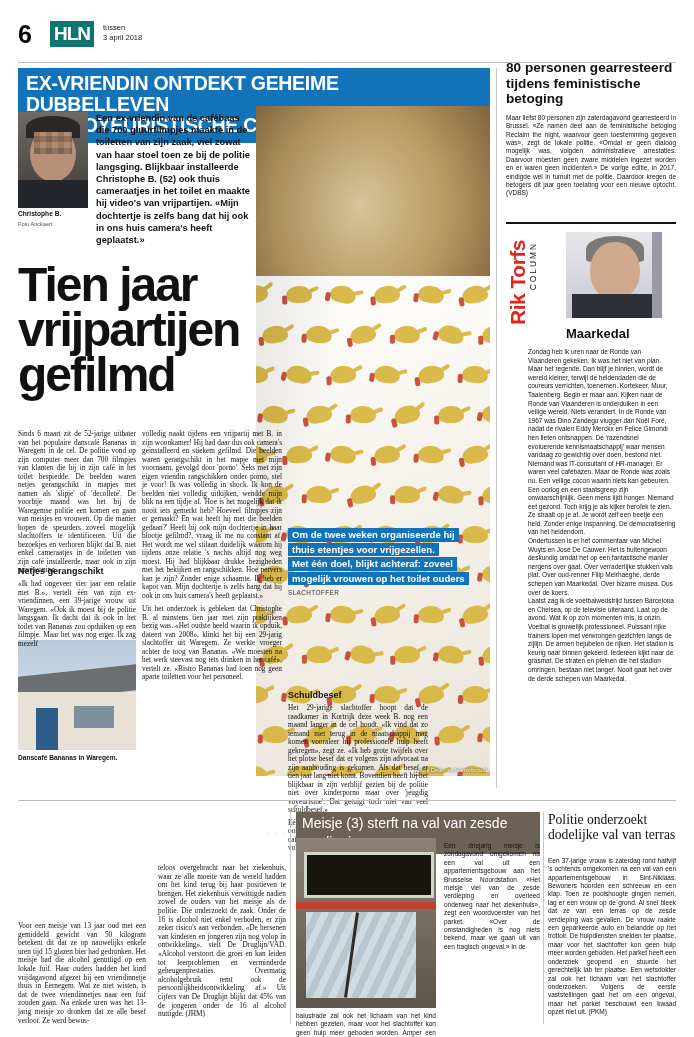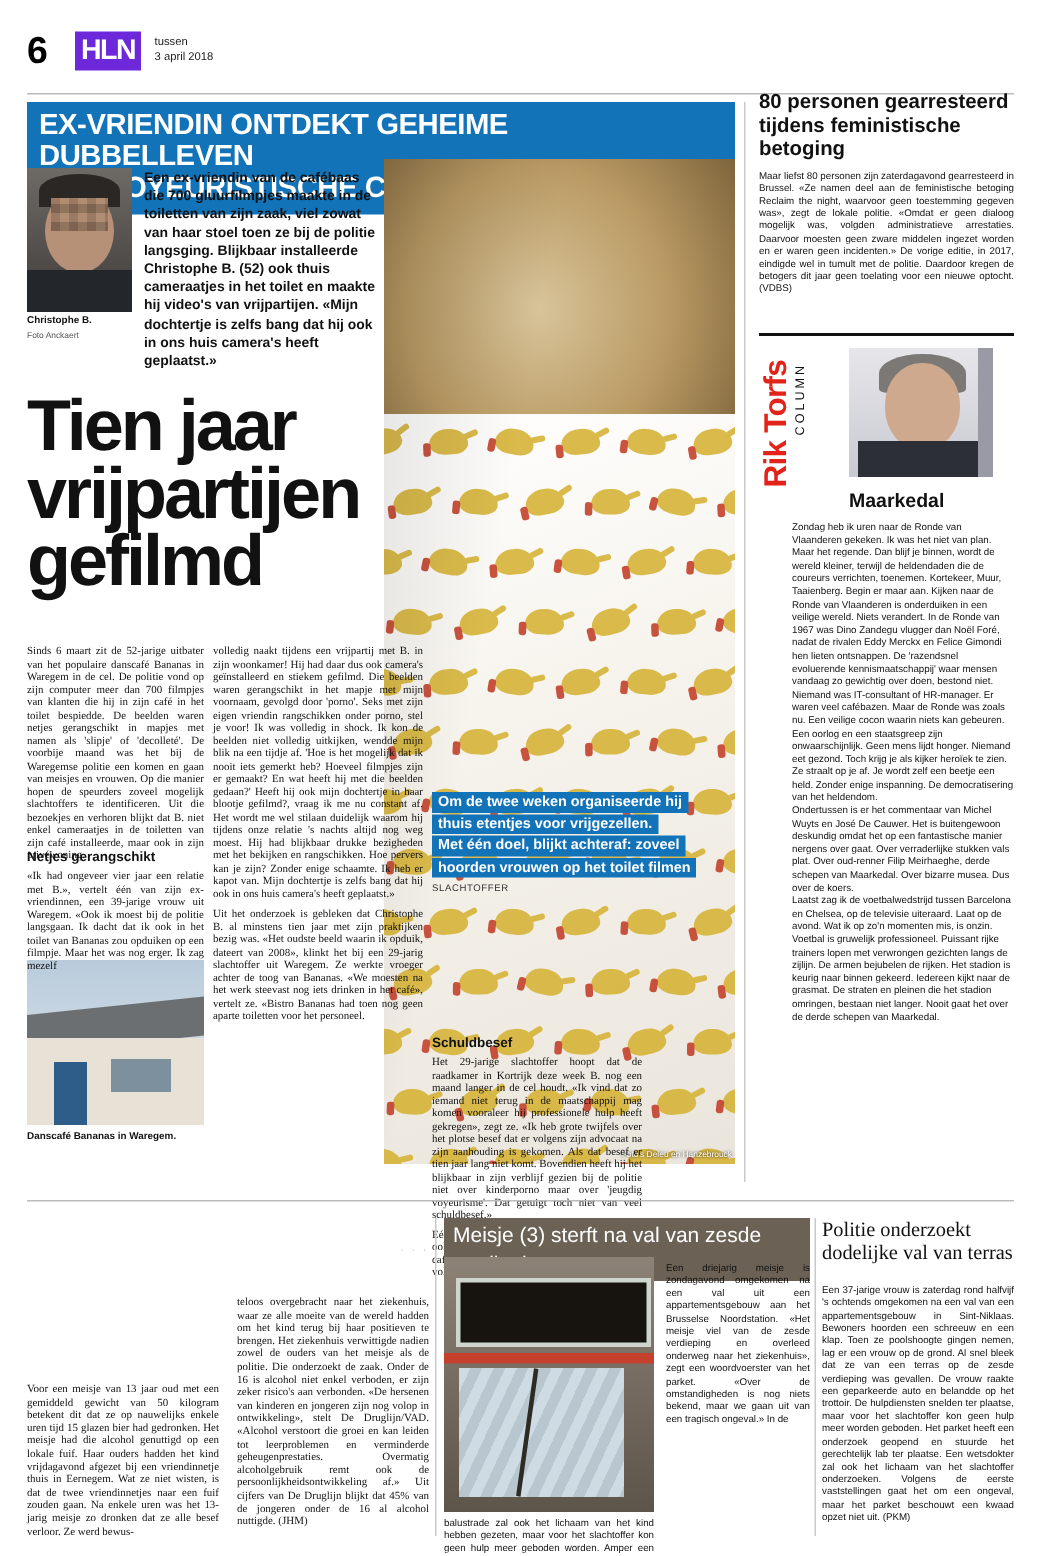--- a/index.html
+++ b/index.html
@@ -5,21 +5,21 @@
   html,body{margin:0;padding:0;background:#ffffff;}
   body{width:694px;height:1037px;overflow:hidden;
        font-family:"Liberation Serif", serif;color:#111;}
   .page{position:relative;width:694px;height:1037px;background:#fff;}
 
   
   .masthead{position:absolute;left:18px;top:20px;width:658px;height:42px;
             border-bottom:1px solid #bbb;display:flex;align-items:flex-start;}
   .pageno{font-family:"Liberation Sans",sans-serif;font-weight:bold;font-size:25px;
           line-height:28px;color:#000;width:32px;}
-  .hln-logo{width:44px;height:26px;background:#6d28d9;color:#fff;
+  .hln-logo{width:44px;height:26px;background:#0f766e;color:#fff;
             font-family:"Liberation Sans",sans-serif;font-weight:bold;font-size:19px;
             letter-spacing:-1px;display:flex;align-items:center;justify-content:center;
             margin-top:1px;}
   .dateblock{margin-left:9px;font-family:"Liberation Sans",sans-serif;font-size:7.5px;
              line-height:9.5px;color:#222;margin-top:3px;}
 
   
   .leftzone{position:absolute;left:18px;top:68px;width:472px;}
   .kicker-band{background:#1273b8;color:#fff;padding:5px 8px 7px 8px;}
   .kicker-band .l{display:block;font-family:"Liberation Sans",sans-serif;
@@ -312,21 +312,21 @@
 
   <div class="bodycol c2">
     <div>volledig naakt tijdens een vrijpartij met B. in zijn woonkamer! Hij had daar dus ook camera's geïnstalleerd en stiekem gefilmd. Die beelden waren gerangschikt in het mapje met mijn voornaam, gevolgd door 'porno'. Seks met zijn eigen vriendin rangschikken onder porno, stel je voor! Ik was volledig in shock. Ik kon de beelden niet volledig uitkijken, wendde mijn blik na een tijdje af. 'Hoe is het mogelijk dat ik nooit iets gemerkt heb? Hoeveel filmpjes zijn er gemaakt? En wat heeft hij met die beelden gedaan?' Heeft hij ook mijn dochtertje in haar blootje gefilmd?, vraag ik me nu constant af. Het wordt me wel stilaan duidelijk waarom hij tijdens onze relatie 's nachts altijd nog weg moest. Hij had blijkbaar drukke bezigheden met het bekijken en rangschikken. Hoe pervers kan je zijn? Zonder enige schaamte. Ik heb er kapot van. Mijn dochtertje is zelfs bang dat hij ook in ons huis camera's heeft geplaatst.»</div>
     <div style="margin-top:5px;">Uit het onderzoek is gebleken dat Christophe B. al minstens tien jaar met zijn praktijken bezig was. «Het oudste beeld waarin ik opduik, dateert van 2008», klinkt het bij een 29-jarig slachtoffer uit Waregem. Ze werkte vroeger achter de toog van Bananas. «We moesten na het werk steevast nog iets drinken in het café», vertelt ze. «Bistro Bananas had toen nog geen aparte toiletten voor het personeel.</div>
   </div>
 
   <div class="quotebox">
     <span class="ql">Om de twee weken organiseerde hij</span>
     <span class="ql">thuis etentjes voor vrijgezellen.</span>
     <span class="ql">Met één doel, blijkt achteraf: zoveel</span>
-    <span class="ql">hoorden vrouwen op het toilet filmen</span>
+    <span class="ql">mogelijk vrouwen op het toilet ouders</span>
     <div class="qsrc">SLACHTOFFER</div>
   </div>
 
   <div class="bodycol c4">
     <div class="subhead">Schuldbesef</div>
     <div>Het 29-jarige slachtoffer hoopt dat de raadkamer in Kortrijk deze week B. nog een maand langer in de cel houdt. «Ik vind dat zo iemand niet terug in de maatschappij mag komen vooraleer hij professionele hulp heeft gekregen», zegt ze. «Ik heb grote twijfels over het plotse besef dat er volgens zijn advocaat na zijn aanhouding is gekomen. Als dat besef er tien jaar lang niet komt. Bovendien heeft hij het blijkbaar in zijn verblijf gezien bij de politie niet over kinderporno maar over 'jeugdig voyeurisme'. Dat getuigt toch niet van veel schuldbesef.»</div>
     <div style="margin-top:4px;">Eén vraag blijft voorlopig nog onopgelost. Er is ook gefilmd op een toilet dat zich niet in het café of bij hem thuis bevindt. Speurders zijn volop op zoek naar die locatie. (LSI/EPS)</div>
   </div>
 
   <div class="rail-divider"></div>

